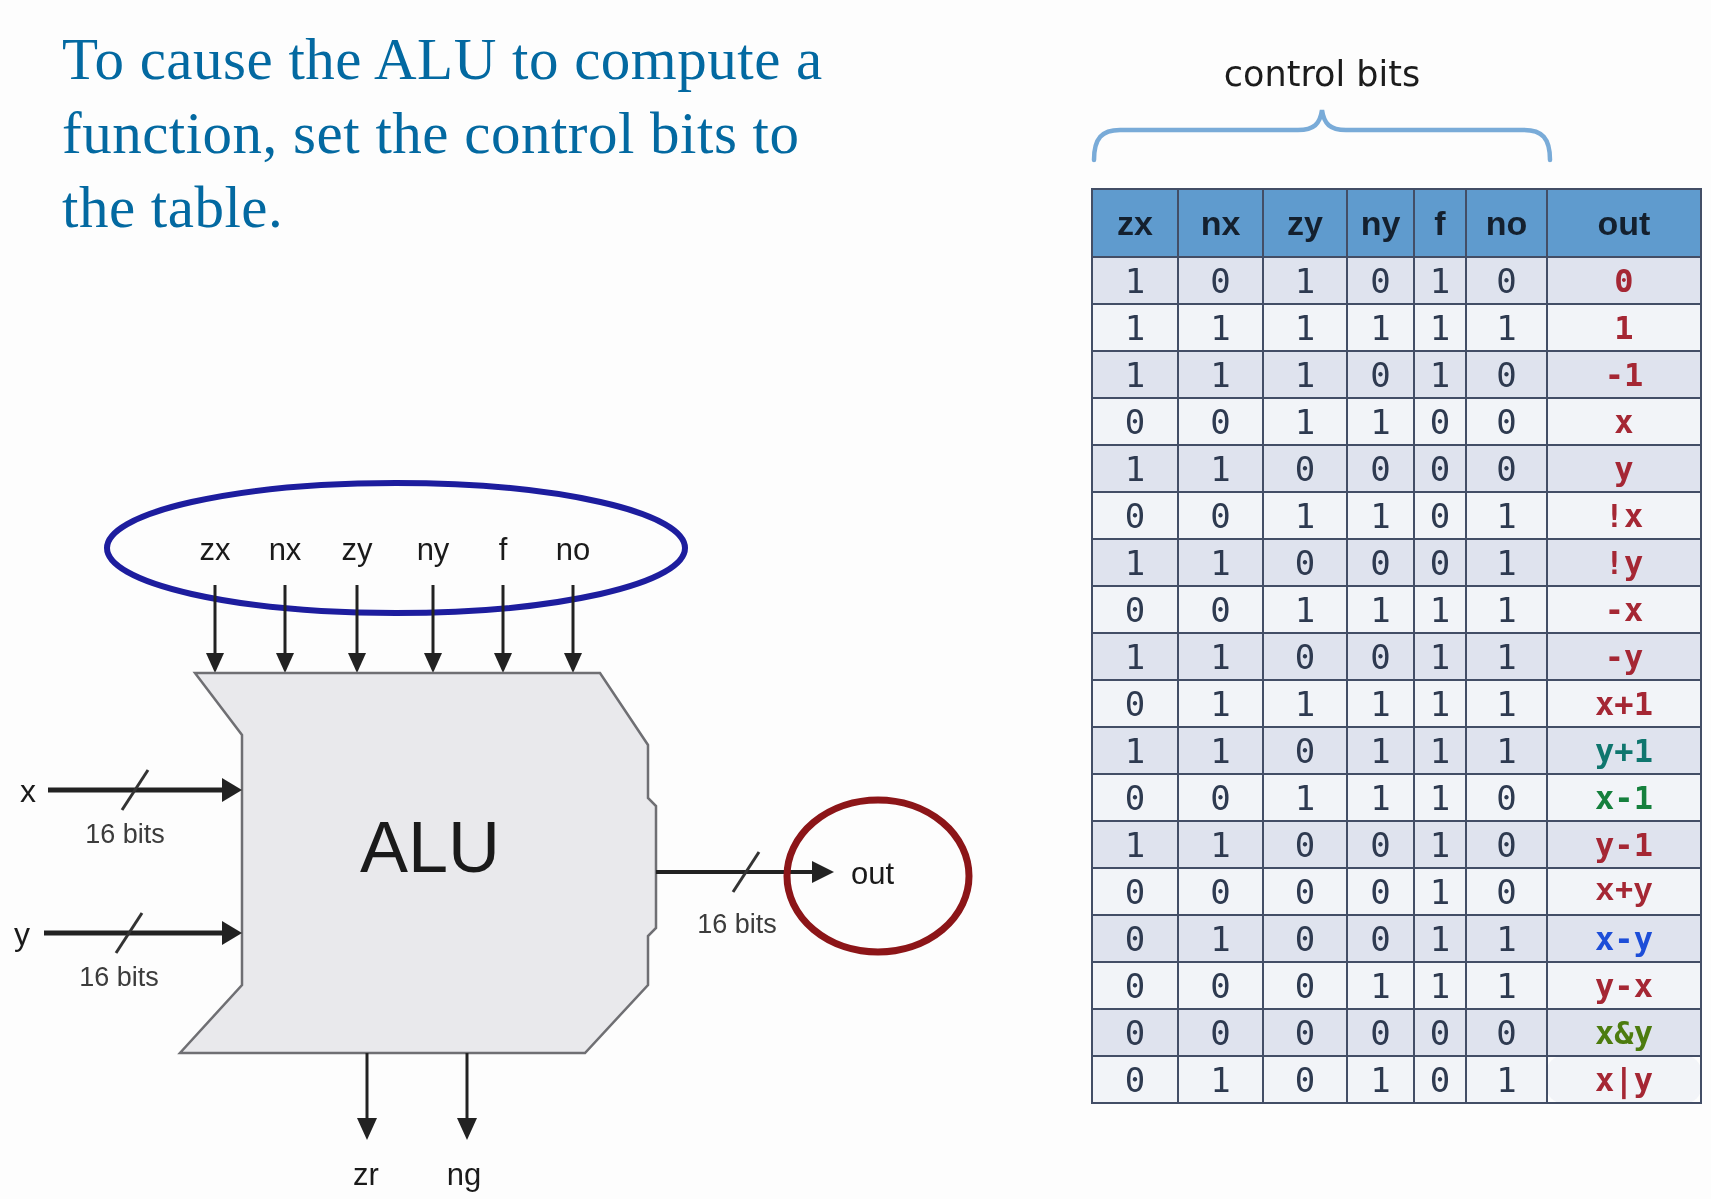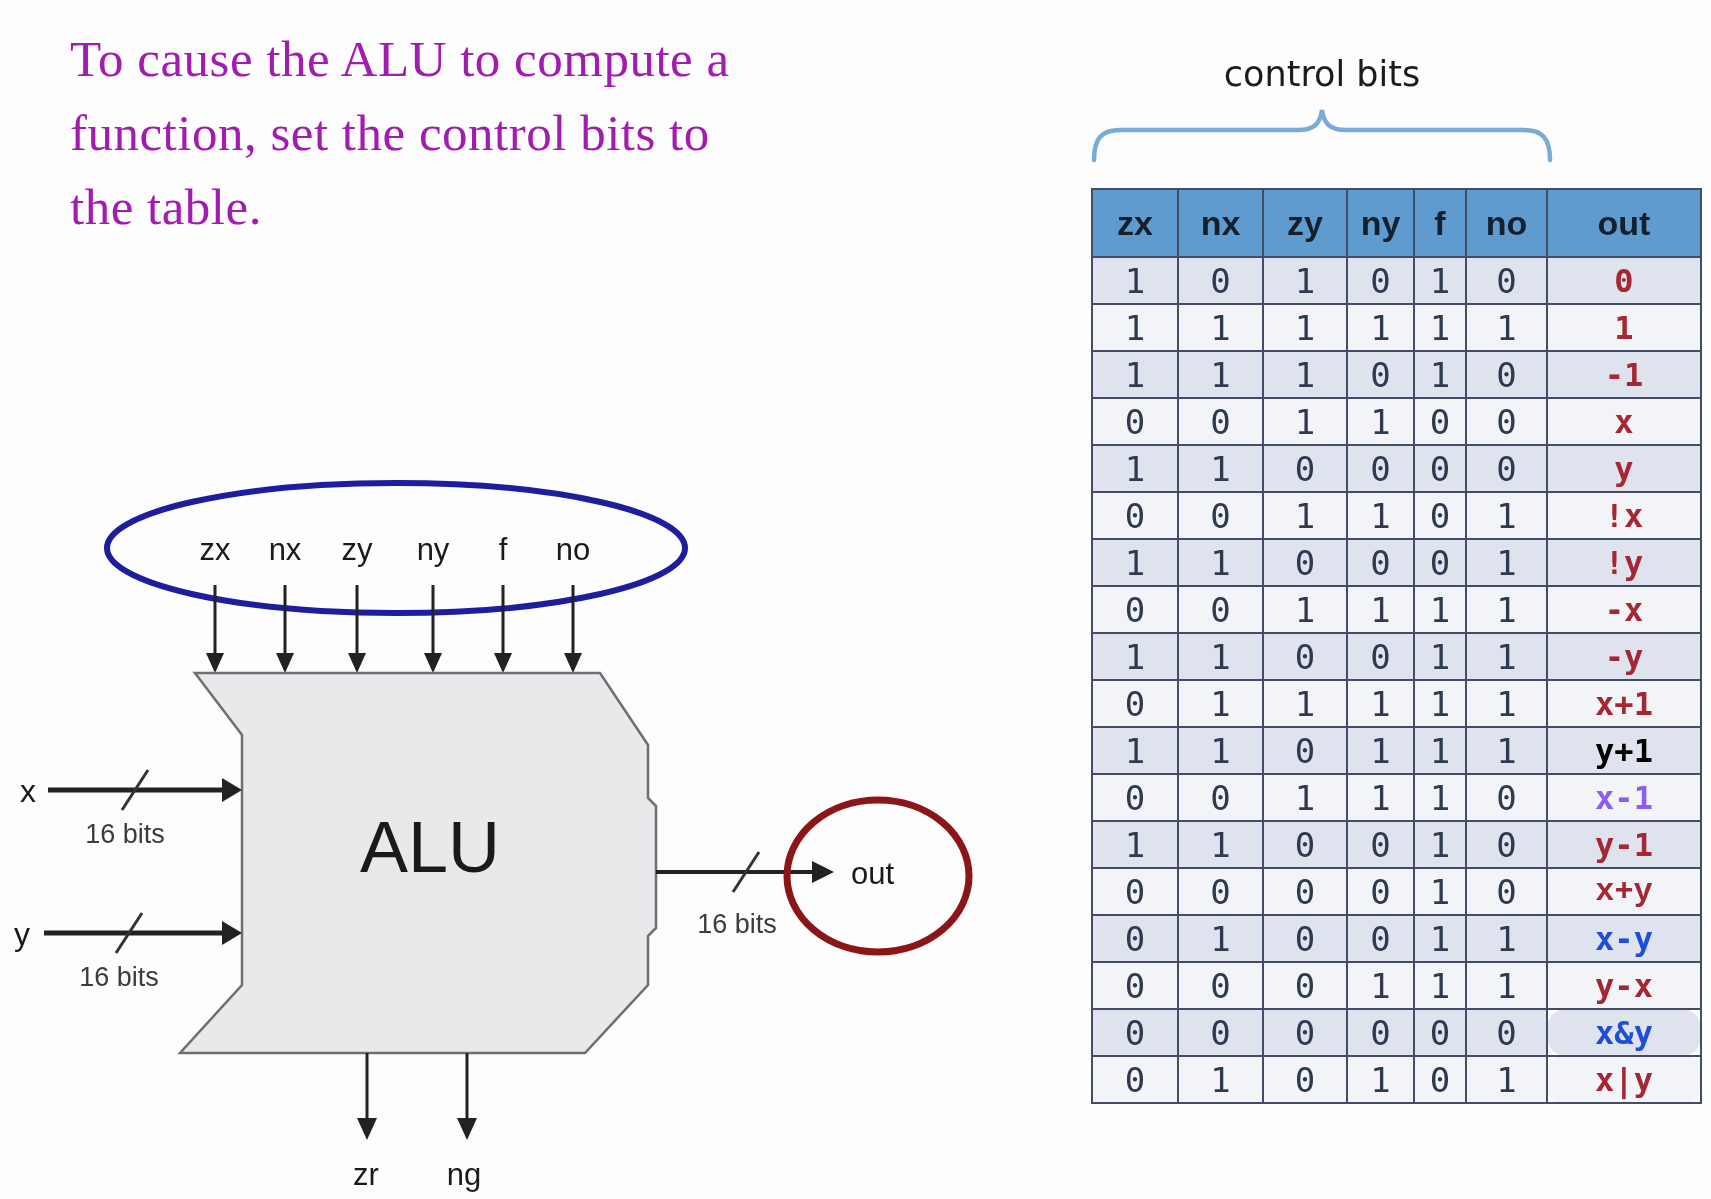--- a/index.html
+++ b/index.html
@@ -2,23 +2,23 @@
 <html><head>
 <meta charset="utf-8">
 <style>
   html,body{margin:0;padding:0;}
   body{
     width:1711px;height:1199px;position:relative;overflow:hidden;
     background:#fdfdfd;font-family:"Liberation Sans",sans-serif;
   }
   
   .intro{
-    position:absolute;left:70px;top:22px;width:850px;
-    font-family:"Liberation Serif",serif;color:#a21caf;
-    font-size:51px;line-height:74px;letter-spacing:0.5px;
+    position:absolute;left:62px;top:22px;width:850px;
+    font-family:"Liberation Serif",serif;color:#0369a1;
+    font-size:59px;line-height:74px;letter-spacing:0.5px;
   }
   
   .diagram-svg{position:absolute;left:0;top:420px;}
   .caption-svg{position:absolute;left:990px;top:30px;}
   .diag-label{font-family:"Liberation Sans",sans-serif;fill:#1a1a1a;}
   .bus-label{font-family:"Liberation Sans",sans-serif;fill:#3c3c3c;}
   
   .alu-table{
     position:absolute;left:1091px;top:188px;
     border-collapse:collapse;table-layout:fixed;width:609px;
@@ -235,30 +235,30 @@
         <td>1</td>
         <td class="out-cell" style="color: rgb(165, 39, 52); margin-left: 10px;">x+1</td>
       </tr>
       <tr>
         <td>1</td>
         <td>1</td>
         <td>0</td>
         <td>1</td>
         <td>1</td>
         <td>1</td>
-        <td class="out-cell" style="color: #000000;">y+1</td>
-      </tr>
-      <tr>
-        <td>0</td>
-        <td>0</td>
-        <td>1</td>
-        <td>1</td>
-        <td>1</td>
-        <td>0</td>
-        <td class="out-cell" style="color: #8b5cf6;">x-1</td>
+        <td class="out-cell" style="color: #0f766e;">y+1</td>
+      </tr>
+      <tr>
+        <td>0</td>
+        <td>0</td>
+        <td>1</td>
+        <td>1</td>
+        <td>1</td>
+        <td>0</td>
+        <td class="out-cell" style="color: #15803d;">x-1</td>
       </tr>
       <tr>
         <td>1</td>
         <td>1</td>
         <td>0</td>
         <td>0</td>
         <td>1</td>
         <td>0</td>
         <td class="out-cell" style="color: rgb(165, 39, 52);">y-1</td>
       </tr>
@@ -289,21 +289,21 @@
         <td>1</td>
         <td class="out-cell" style="color: rgb(165, 39, 52);">y-x</td>
       </tr>
       <tr>
         <td>0</td>
         <td>0</td>
         <td>0</td>
         <td>0</td>
         <td>0</td>
         <td>0</td>
-        <td class="out-cell" style="color: #1d4ed8; border-radius: 19px;">x&amp;y</td>
+        <td class="out-cell" style="color: #4d7c0f;">x&amp;y</td>
       </tr>
       <tr>
         <td>0</td>
         <td>1</td>
         <td>0</td>
         <td>1</td>
         <td>0</td>
         <td>1</td>
         <td class="out-cell" style="color: rgb(165, 39, 52); border-radius: 15px;">x|y</td>
       </tr>

